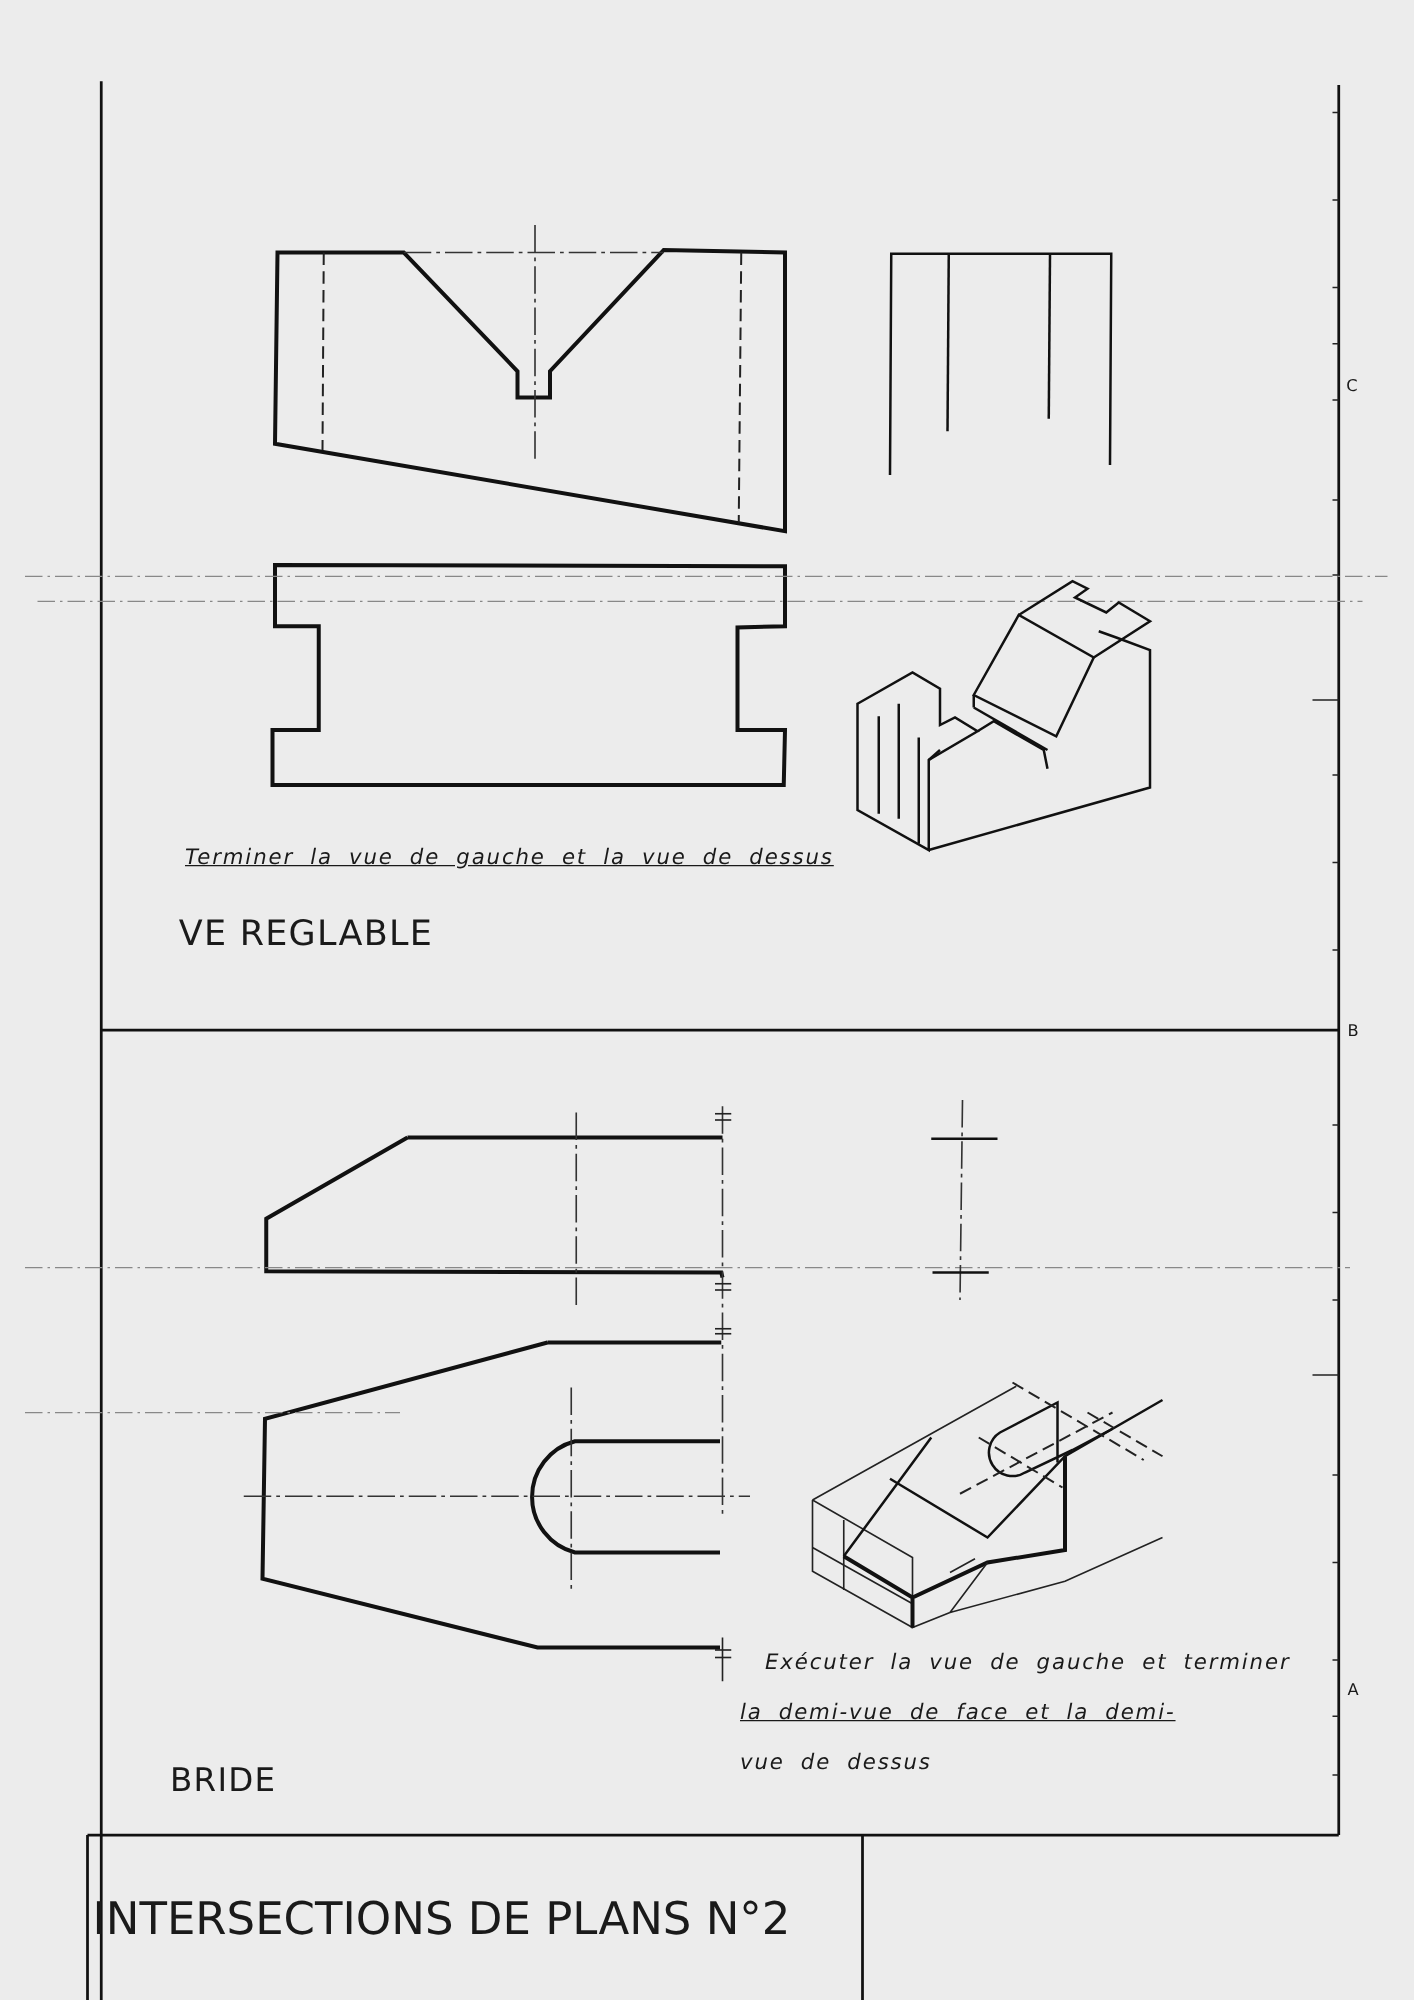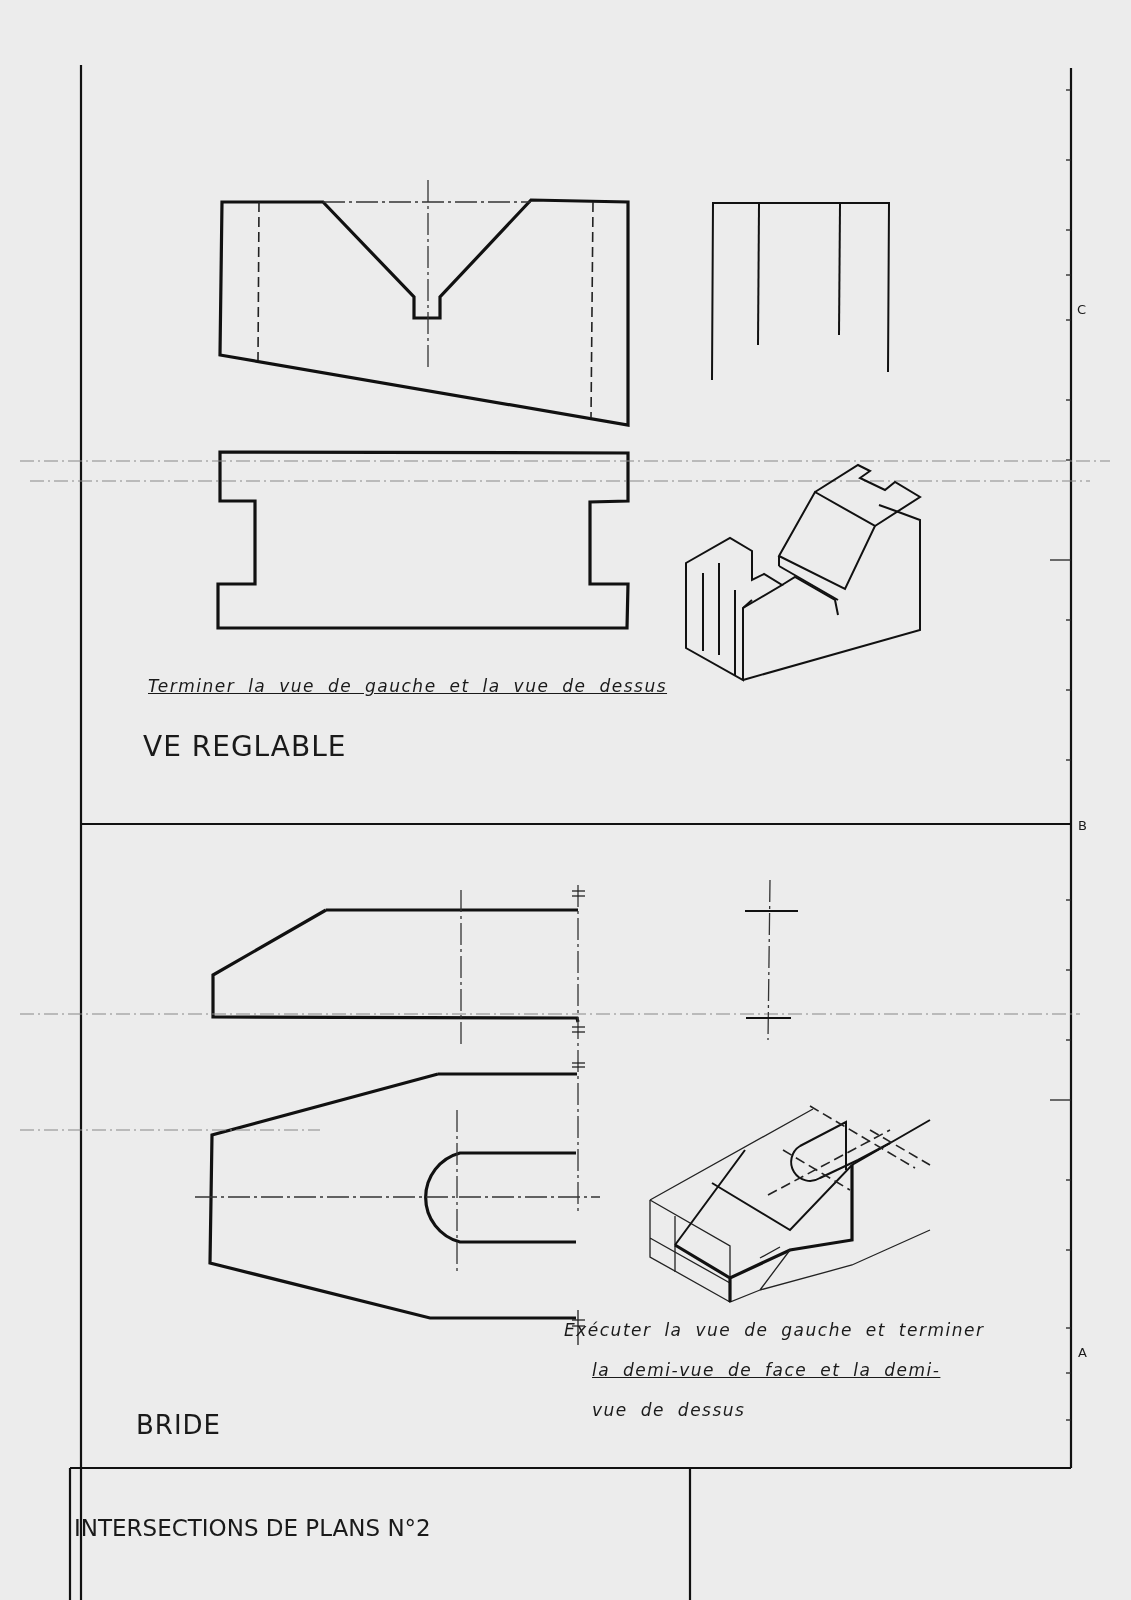--- a/index.html
+++ b/index.html
@@ -130,22 +130,22 @@
     <line class="hidden" x1="768" y1="1195" x2="890" y2="1130"></line>
     <line class="hidden" x1="810" y1="1106" x2="915" y2="1168"></line>
     <line class="hidden" x1="783" y1="1150" x2="850" y2="1190"></line>
     <line class="hidden" x1="870" y1="1130" x2="930" y2="1165"></line>
   </g>
 </svg>
 
 <div class="txt hand" style="left:148px; top:676px;text-decoration:underline;">Terminer la vue de gauche et la vue de dessus</div>
 <div class="txt stencil" style="left:143px; top:730px; font-size:28px;">VE REGLABLE</div>
 
-<div class="txt hand" style="left:564px; top:1320px;font-style:italic;">Exécuter la vue de gauche et terminer</div>
+<div class="txt hand" style="left:612px; top:1320px;font-style:italic;">Exécuter la vue de gauche et terminer</div>
 <div class="txt hand" style="left:592px; top:1360px;text-decoration:underline;">la demi-vue de face et la demi-</div>
 <div class="txt hand" style="left:592px; top:1400px;">vue de dessus</div>
 <div class="txt stencil" style="left:136px; top:1410px; font-size:26px;">BRIDE</div>
 
-<div class="txt stencil" style="left:74px; top:1515px; font-size:23px; letter-spacing:0px;">INTERSECTIONS DE PLANS N°2</div>
+<div class="txt stencil" style="left:74px; top:1515px; font-size:36px; letter-spacing:0px;">INTERSECTIONS DE PLANS N°2</div>
 
 <div class="txt zone" style="left:1077px; top:302px;">C</div>
 <div class="txt zone" style="left:1078px; top:818px;">B</div>
 <div class="txt zone" style="left:1078px; top:1345px;">A</div>
 
 </body></html>

